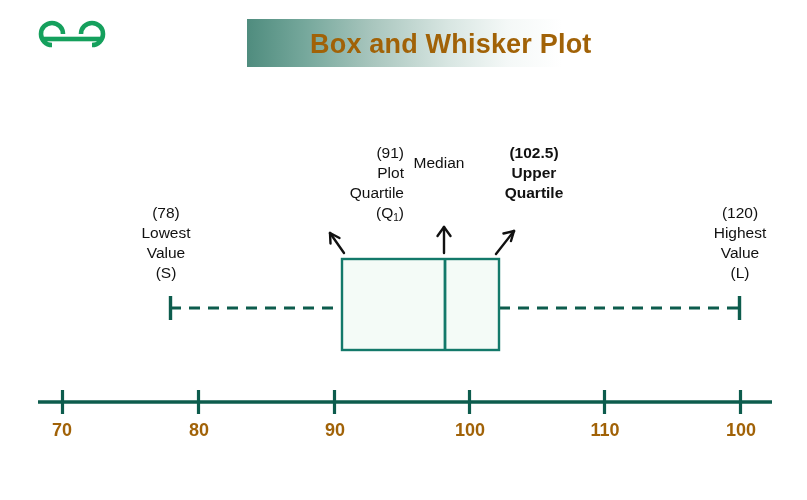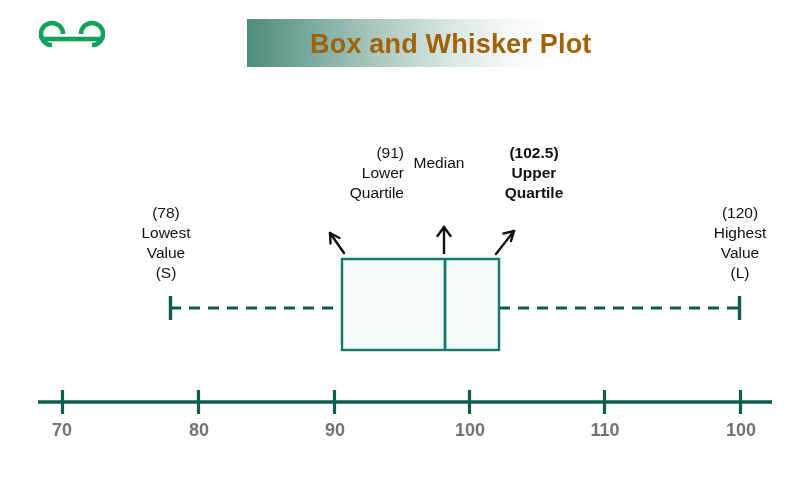--- a/index.html
+++ b/index.html
@@ -84,21 +84,21 @@
 
   
   .tick-label {
     position: absolute;
     top: 420px;
     width: 60px;
     margin-left: -30px;
     text-align: center;
     font-size: 18px;
     font-weight: bold;
-    color: #737373;
+    color: #a16207;
   }
 </style>
 </head>
 <body>
 
 <svg id="gfg-logo" viewBox="0 0 80 48">
   <g fill="none" stroke="#15a05d" stroke-width="4.6">
     <path d="M31 18 A11 11 0 1 0 20 29"></path>
     <path d="M49 18 A11 11 0 1 1 60 29"></path>
     <path d="M9 23 H40"></path>
@@ -115,22 +115,23 @@
 
 <div class="annot" id="label-lowest">
   <span class="val">(78)</span>
   <span class="ln">Lowest</span>
   <span class="ln">Value</span>
   <span class="ln">(S)</span>
 </div>
 
 <div class="annot" id="label-q1">
   <span class="val">(91)</span>
-  <span class="ln">Lower</span>
+  <span class="ln">Plot</span>
   <span class="ln">Quartile</span>
+  <span class="ln"><span>(Q</span><sub>1</sub><span>)</span></span>
 </div>
 
 <div class="annot" id="label-median">
   <span class="ln">Median</span>
 </div>
 
 <div class="annot" id="label-q3">
   <span class="val">(102.5)</span>
   <span class="ln">Upper</span>
   <span class="ln">Quartile</span>

